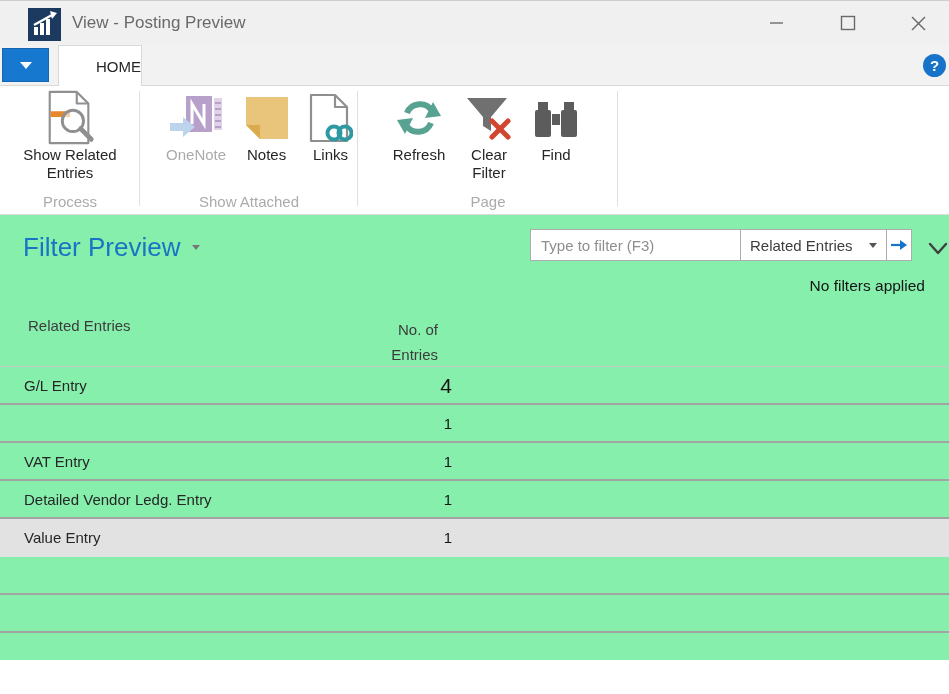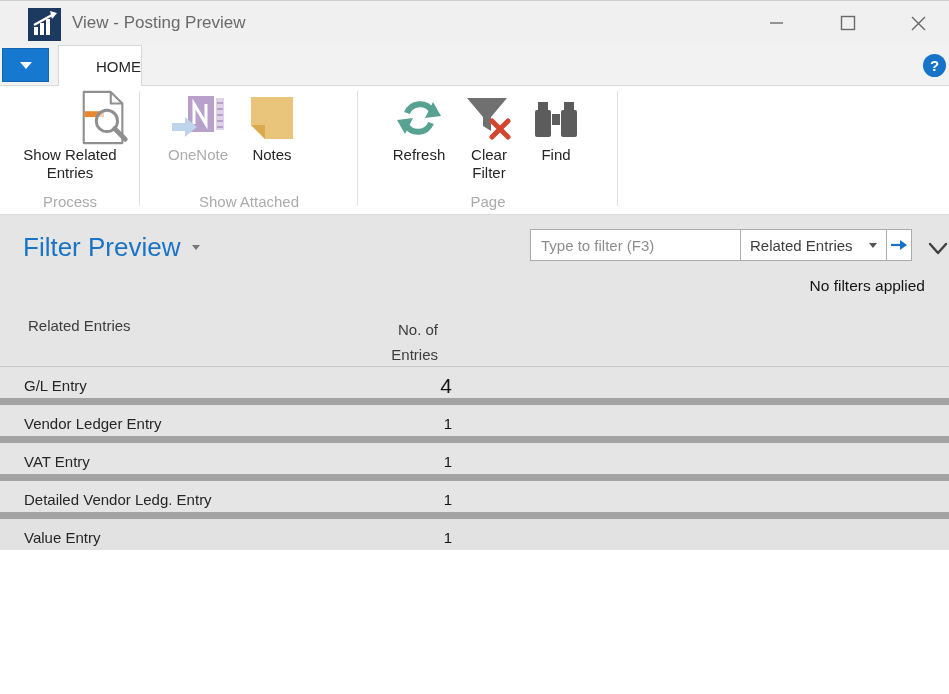--- a/index.html
+++ b/index.html
@@ -1,16 +1,16 @@
 <!DOCTYPE html>
 <html><head>
 <meta charset="utf-8">
 <style>
   html,body{margin:0;padding:0;background:#fff;}
-  .window{position:relative;width:949px;height:550px;background:#e5e5e5;overflow:hidden;
+  .window{position:relative;width:949px;height:660px;background:#86efac;overflow:hidden;
     font-family:"Liberation Sans","DejaVu Sans",sans-serif;border-top:1px solid #cdcdcd;box-sizing:border-box;}
   
   .titlebar{position:absolute;left:0;top:0;width:949px;height:44px;background:#f0f0f0;}
   .app-icon{position:absolute;left:28px;top:7px;width:33px;height:33px;}
   .window-title{position:absolute;left:72px;top:0;line-height:43px;font-size:17px;color:#696969;}
   .win-btn{position:absolute;top:8px;width:30px;height:28px;display:flex;align-items:center;justify-content:center;cursor:pointer;}
   .win-min{left:762px;}.win-max{left:833px;}.win-close{left:903px;}
   
   .tabrow{position:absolute;left:0;top:44px;width:949px;height:40px;background:#f2f2f2;border-bottom:1px solid #d9d9d9;}
   .menu-btn{position:absolute;left:2px;top:3px;width:47px;height:34px;background:#1778cf;border:1px solid #1566ad;box-sizing:border-box;display:flex;align-items:center;justify-content:center;cursor:pointer;}
@@ -24,21 +24,21 @@
   .rgroup{position:absolute;top:0;height:127px;}
   .rgroup::after{content:"";position:absolute;right:0;top:5px;bottom:7px;width:1px;background:#e0e0e0;}
   .g-process{left:0;width:140px;}
   .g-attached{left:140px;width:218px;}
   .g-page{left:358px;width:260px;}
   .group-label{position:absolute;bottom:3px;left:0;right:0;text-align:center;font-size:15px;color:#ababab;}
   .gbuttons{display:flex;padding-top:3px;}
   .g-attached .gbuttons{padding-left:22px;gap:8px;}
   .g-page .gbuttons{padding-left:30px;gap:8px;}
   .rbtn{display:flex;flex-direction:column;align-items:center;cursor:pointer;}
-  .g-process .rbtn{width:122px;margin:0 auto;align-items:flex-end;}
+  .g-process .rbtn{width:122px;margin:0 auto;}
   .icon-box{height:57px;display:flex;align-items:center;justify-content:center;}
   .rlabel{font-size:15px;line-height:18px;text-align:center;color:#262626;}
   .rbtn-onenote{width:72px;}.rbtn-notes{width:60px;}.rbtn-links{width:58px;}
   .rbtn-refresh{width:62px;}.rbtn-clearfilter{width:62px;}.rbtn-find{width:56px;}
   .rbtn.disabled .rlabel{color:#ababab;}
   .rbtn.disabled .icon-box{opacity:.55;}
   
   .page-title{position:absolute;left:23px;top:231px;font-size:26px;color:#1a74c4;cursor:pointer;}
   .title-caret{display:inline-block;width:0;height:0;border-left:4px solid transparent;border-right:4px solid transparent;border-top:5px solid #777;margin-left:12px;vertical-align:6px;}
   .filterbar{position:absolute;left:530px;top:228px;width:382px;height:32px;border:1px solid #ababab;box-sizing:border-box;display:flex;background:#fff;}
@@ -47,21 +47,21 @@
   .filter-scope{width:146px;border-left:1px solid #ababab;display:flex;align-items:center;justify-content:space-between;padding:0 9px;font-size:15px;color:#3d3d3d;cursor:pointer;box-sizing:border-box;}
   .scope-caret{width:0;height:0;border-left:4px solid transparent;border-right:4px solid transparent;border-top:5px solid #555;}
   .filter-go{flex:1;border-left:1px solid #ababab;display:flex;align-items:center;justify-content:center;cursor:pointer;}
   .expand-chevron{position:absolute;left:928px;top:241px;cursor:pointer;}
   .filter-status{position:absolute;right:24px;top:276px;font-size:15.5px;color:#141414;}
   
   .col-head-1{position:absolute;left:28px;top:316px;font-size:15px;color:#3c3c3c;cursor:pointer;}
   .col-head-2{position:absolute;left:376px;width:62px;top:316px;text-align:right;font-size:15px;color:#3c3c3c;line-height:25px;cursor:pointer;}
   .header-line{position:absolute;left:0;top:365px;width:949px;height:1px;background:#c9c9c9;}
   .rows{position:absolute;left:0;top:366px;width:949px;}
-  .trow{height:38px;box-sizing:border-box;border-bottom:7px solid #a3a3a3;position:relative;cursor:pointer;}
+  .trow{height:38px;box-sizing:border-box;border-bottom:2px solid #a3a3a3;position:relative;cursor:pointer;}
   .tname{position:absolute;left:24px;top:0;line-height:37px;font-size:15px;color:#262626;}
   .tcount{position:absolute;right:497px;top:0;line-height:37px;font-size:15px;color:#141414;}
   .trow.focused .tcount{font-size:21px;}
   .trow.selected{background:#e2e2e2;border-bottom-color:#e2e2e2;}
 </style>
 </head>
 <body>
 
 <div class="window">
 
@@ -145,20 +145,31 @@
         </div>
         <div class="rbtn rbtn-notes">
           <span class="icon-box">
             <svg width="46" height="46" viewBox="0 0 46 46">
               <polygon points="2,2 44,2 44,44 16,44 2,30" fill="#e9c57b"></polygon>
               <polygon points="2,30 16,30 16,44" fill="#d9ab4e"></polygon>
             </svg>
           </span>
           <span class="rlabel">Notes</span>
         </div>
+        <div class="rbtn rbtn-links">
+          <span class="icon-box">
+            <svg width="44" height="50" viewBox="0 0 44 50">
+              <path d="M2 2 H26 L38 14 V48 H2 Z" fill="#fff" stroke="#8f8f8f" stroke-width="2.2" stroke-linejoin="round"></path>
+              <path d="M26 2 V14 H38" fill="none" stroke="#8f8f8f" stroke-width="2.2" stroke-linejoin="round"></path>
+              <circle cx="25" cy="40" r="6.5" fill="none" stroke="#2e99a3" stroke-width="4"></circle>
+              <circle cx="36" cy="40" r="6.5" fill="none" stroke="#2e99a3" stroke-width="4"></circle>
+            </svg>
+          </span>
+          <span class="rlabel">Links</span>
+        </div>
       </div>
       <div class="group-label">Show Attached</div>
     </div>
 
     <div class="rgroup g-page">
       <div class="gbuttons">
         <div class="rbtn rbtn-refresh">
           <span class="icon-box">
             <svg width="48" height="48" viewBox="0 0 48 48">
               <path d="M12 19 A14 14 0 0 1 37 17" fill="none" stroke="#57a291" stroke-width="6"></path>
@@ -225,21 +236,20 @@
   <div class="col-head-1">Related Entries</div>
   <div class="col-head-2">No. of Entries</div>
   <div class="header-line"></div>
 
   <div class="rows">
     <div class="trow focused">
       <span class="tname">G/L Entry</span>
       <span class="tcount">4</span>
     </div>
     <div class="trow">
-      <span class="tname">Vendor Ledger Entry</span>
       <span class="tcount">1</span>
     </div>
     <div class="trow">
       <span class="tname">VAT Entry</span>
       <span class="tcount">1</span>
     </div>
     <div class="trow">
       <span class="tname">Detailed Vendor Ledg. Entry</span>
       <span class="tcount">1</span>
     </div>

